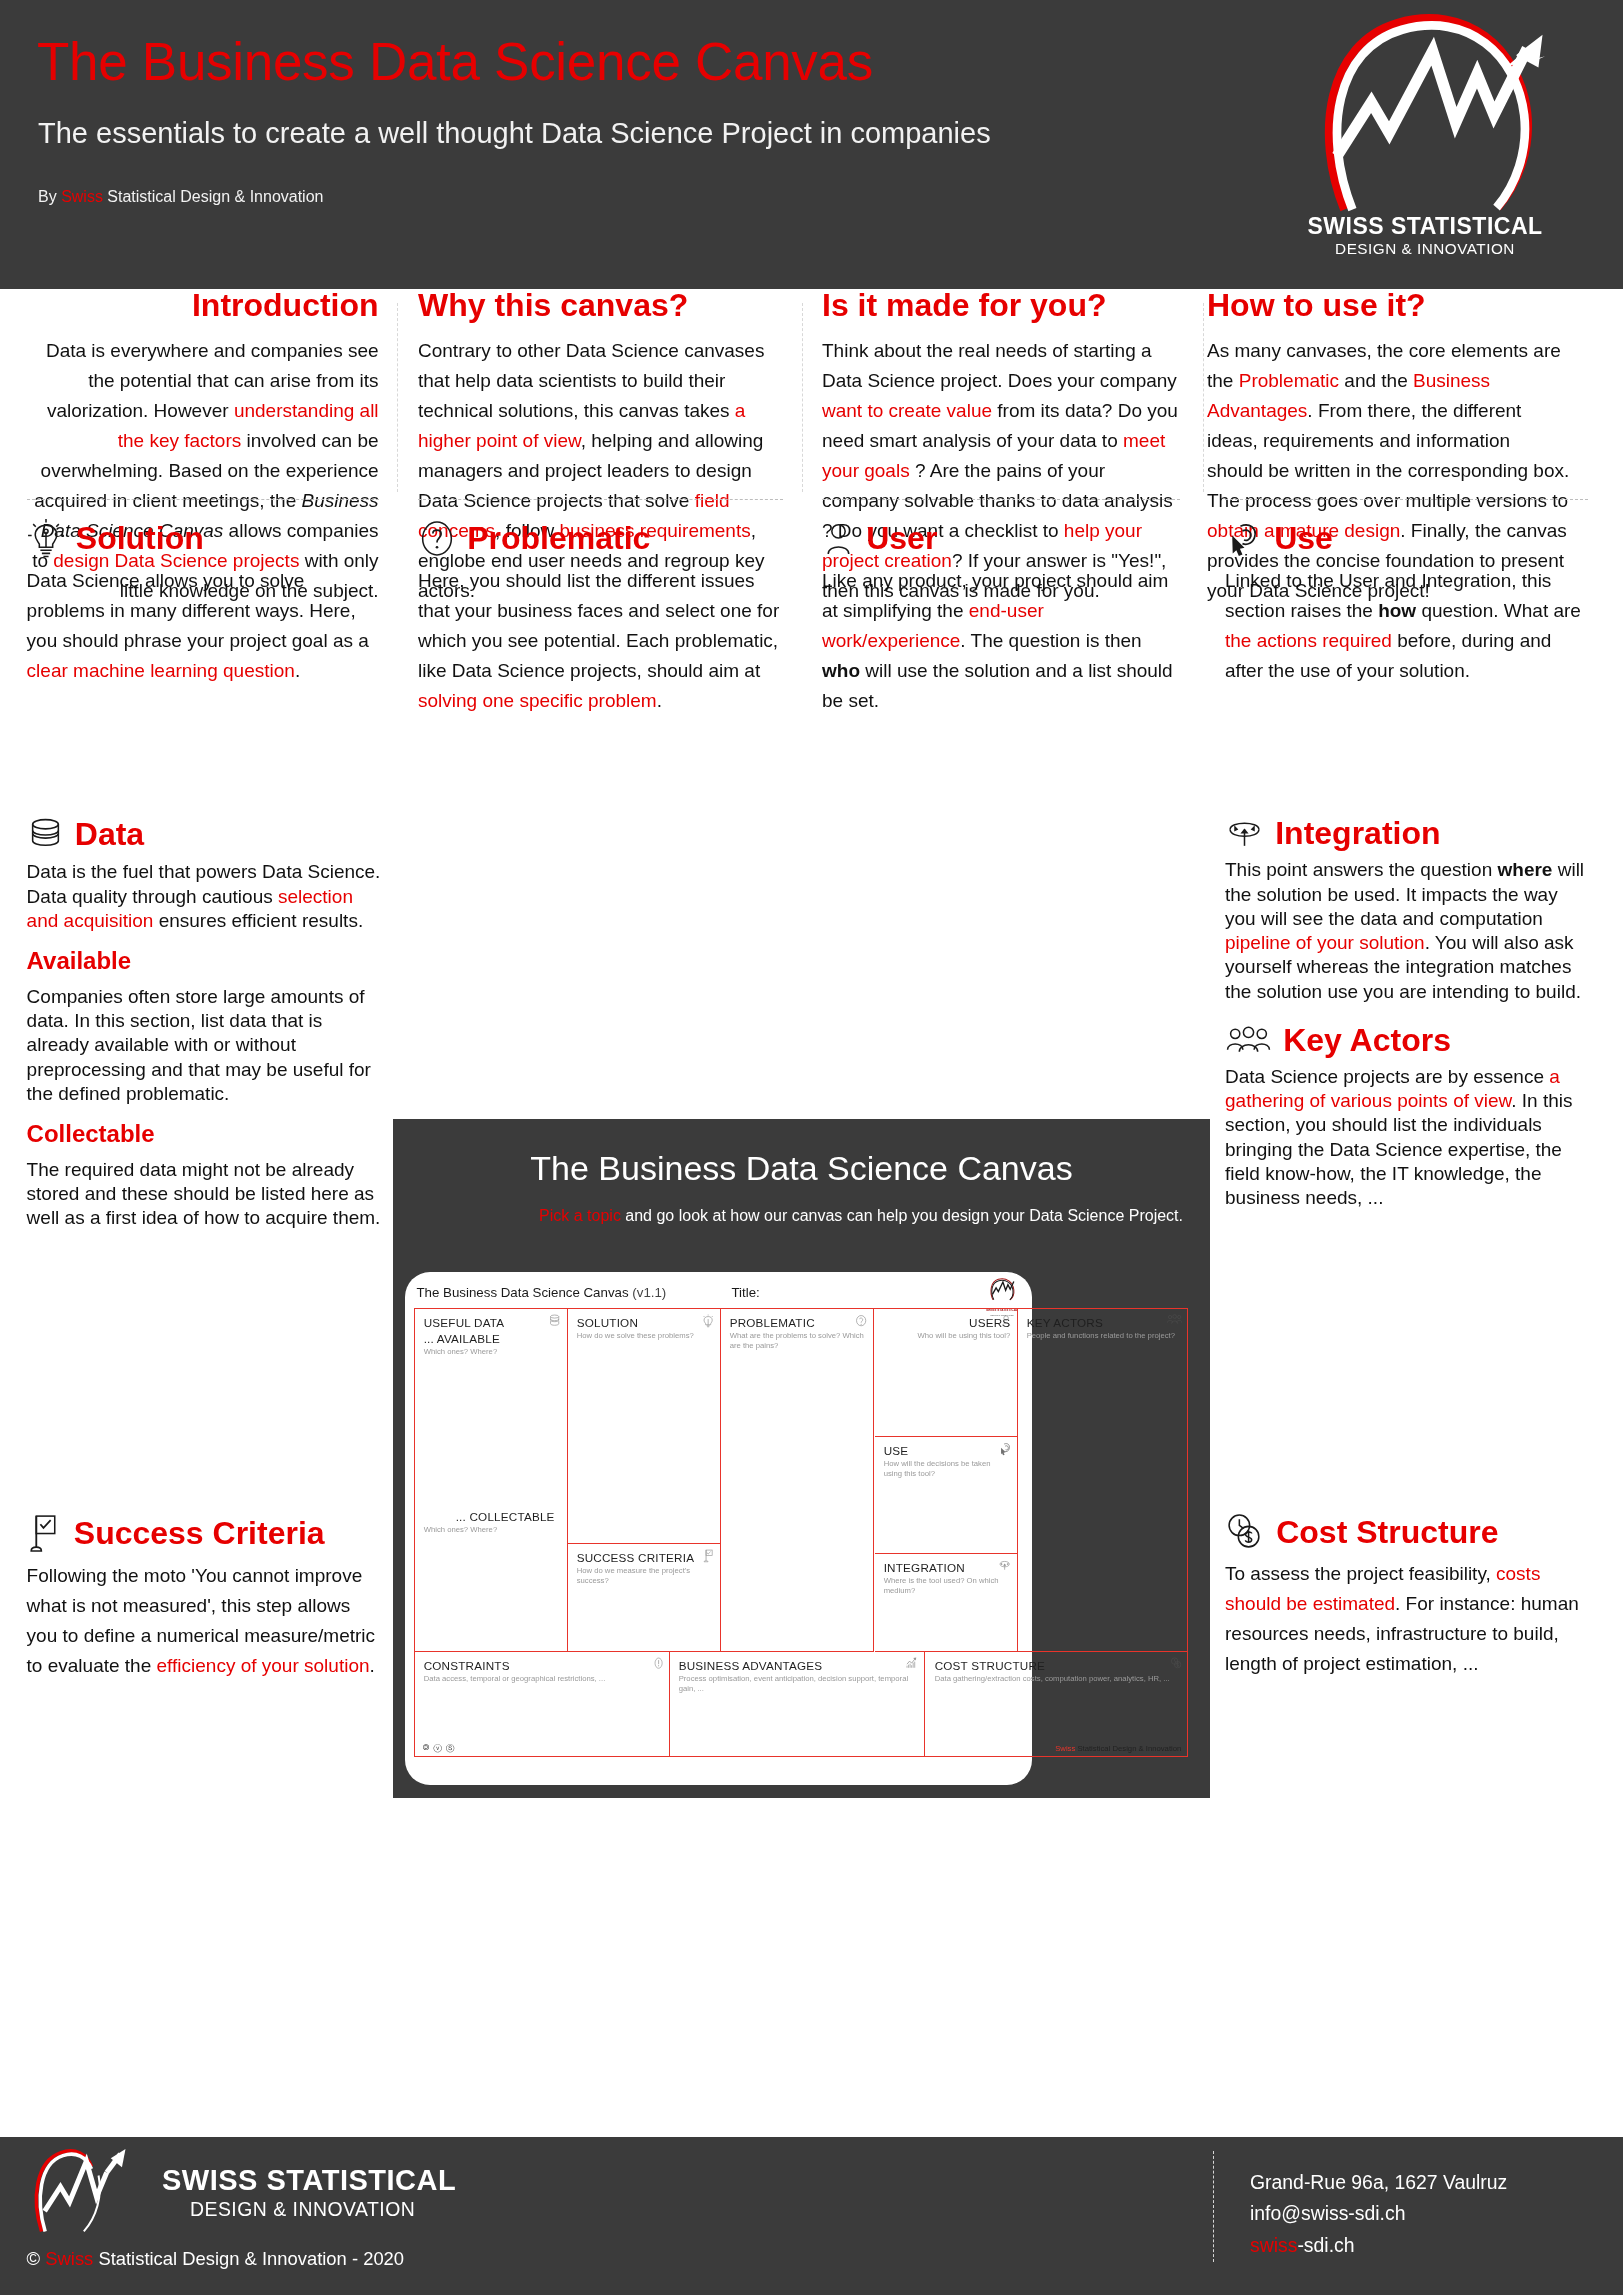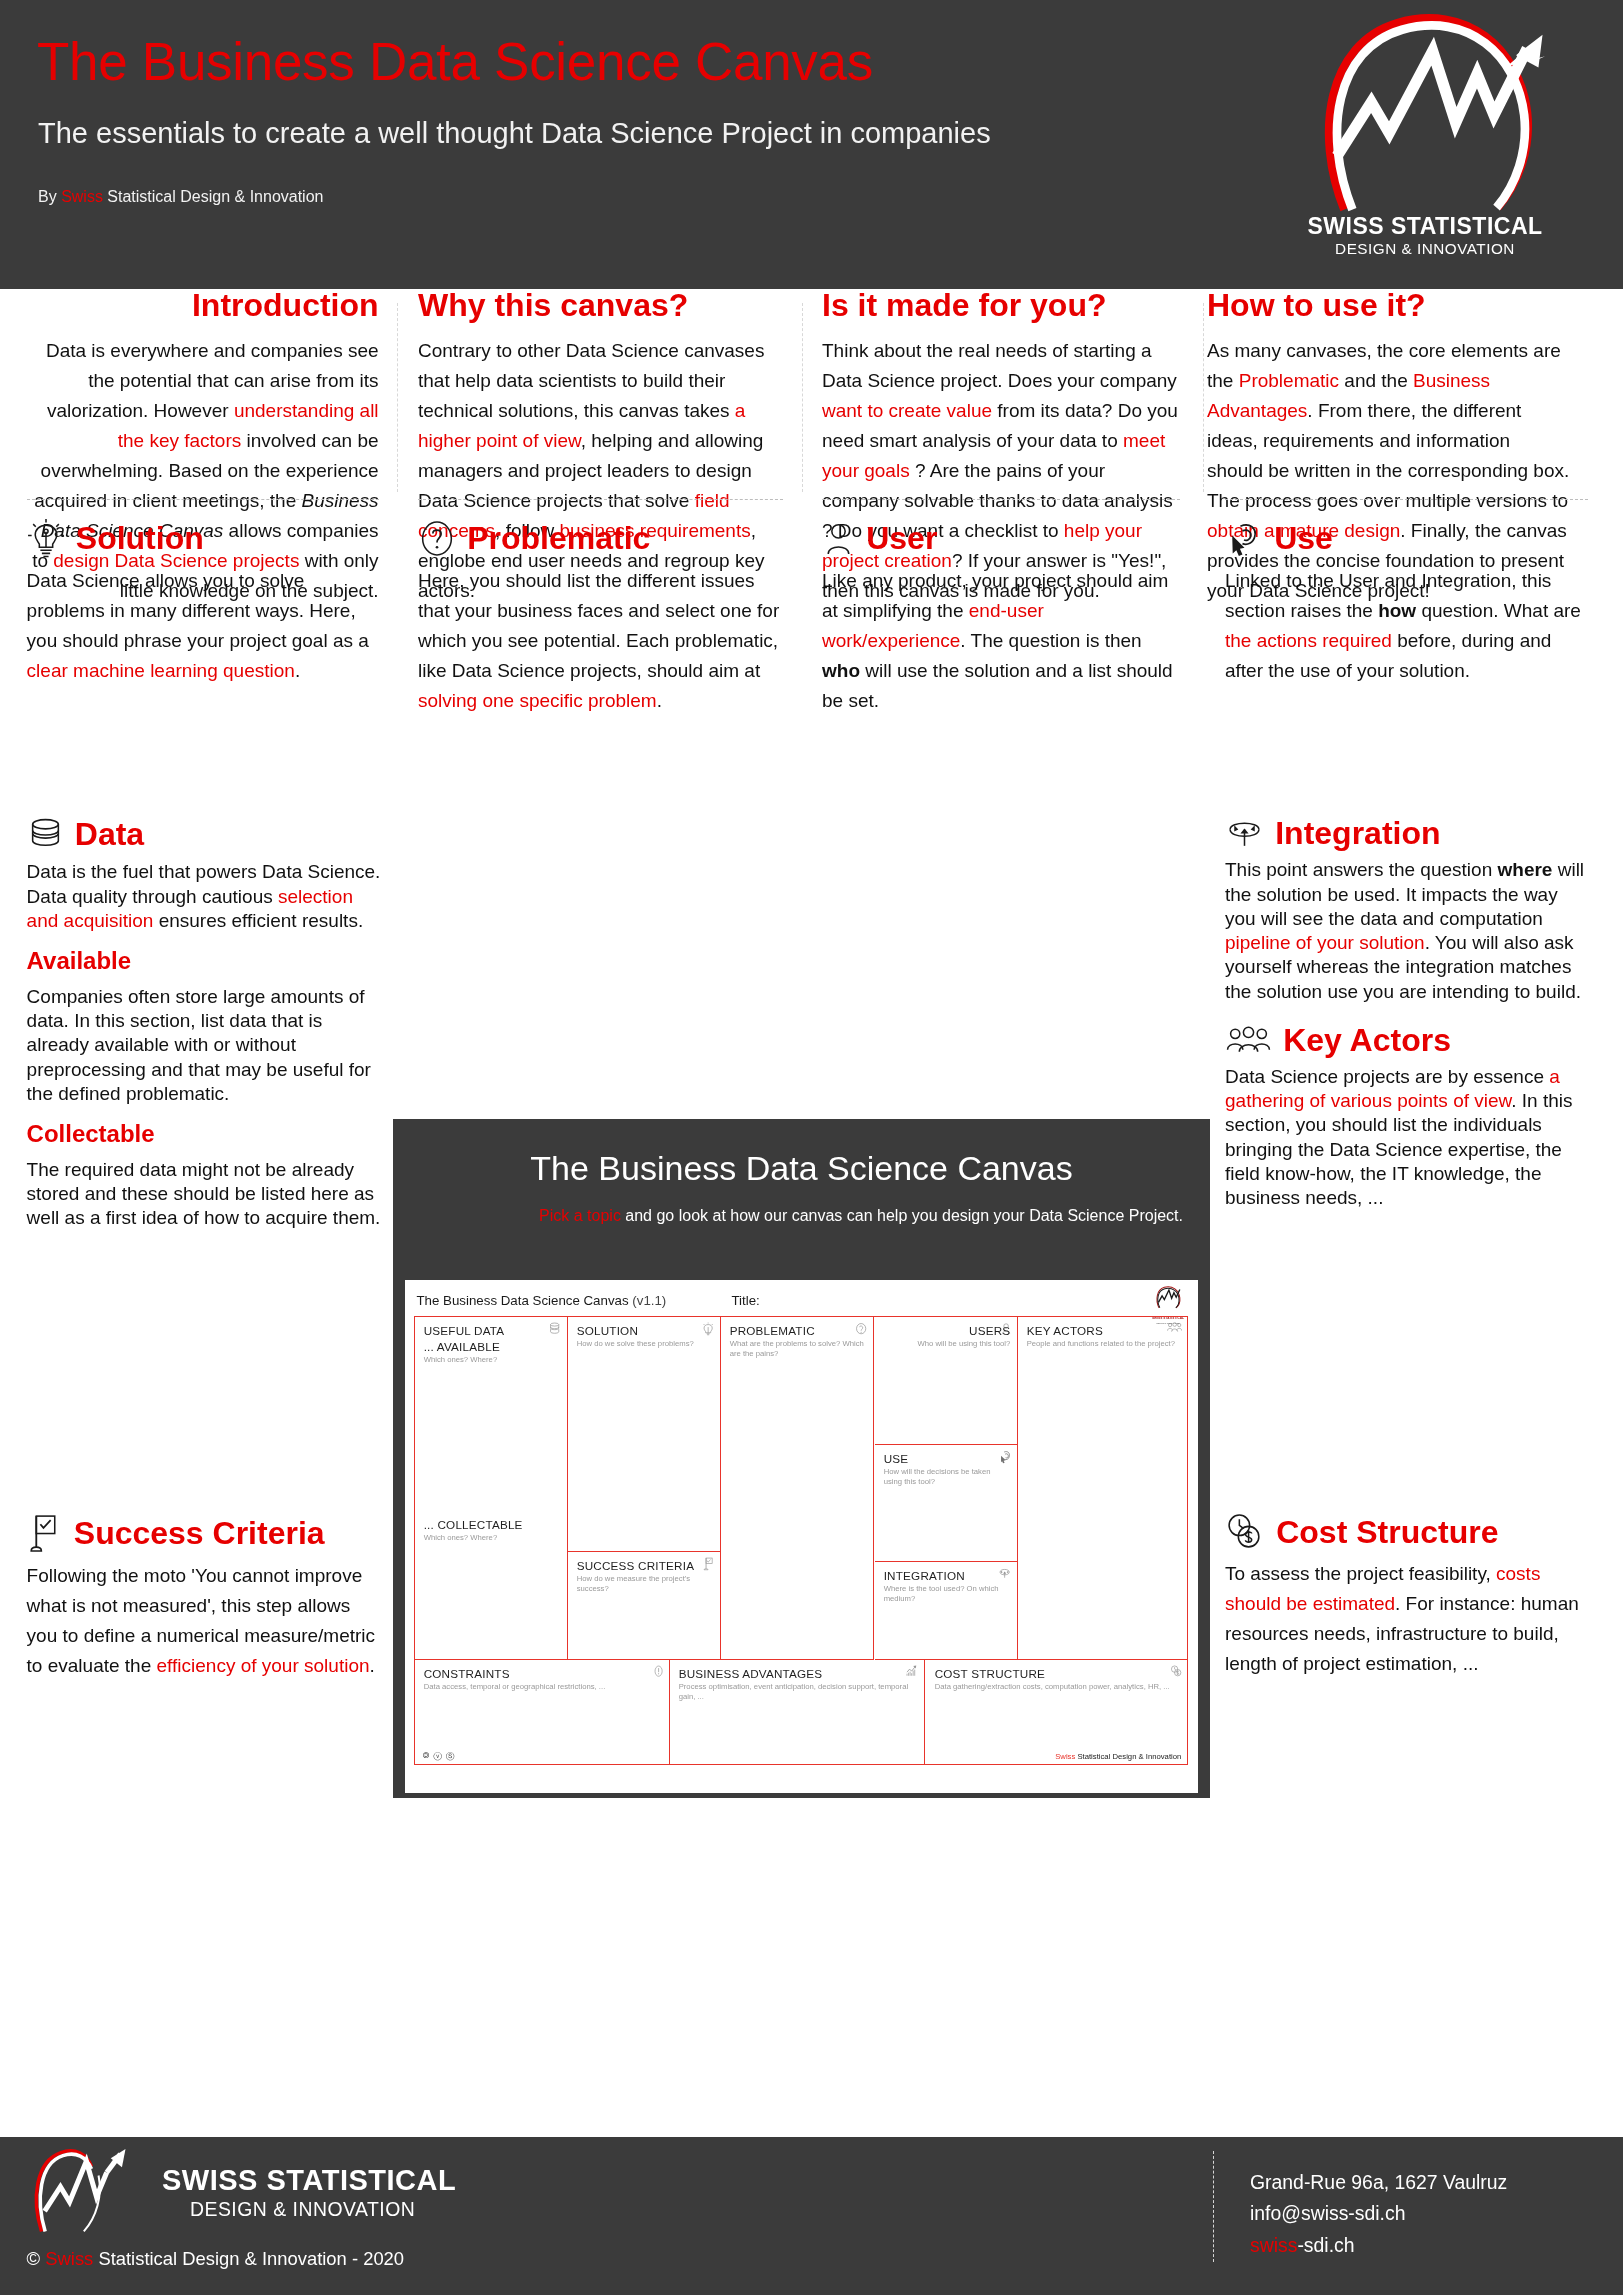--- a/index.html
+++ b/index.html
@@ -166,24 +166,25 @@
     text-align: right;
     font-size: 16px;
     color: #ffffff;
     padding: 0 27px;
   }
   .cp-sub .red { color: #e60000; }
 
   
   .mini {
     position: absolute;
-    left: 12.3px; top: 161px;
-    width: 793px; height: 513px;
+    left: 12.3px; top: 153px;
+    width: 627px; height: 513px;
     background: #ffffff;
     padding: 7.2px 9.2px 5.1px 9.2px;
+    border-radius: 25px;
   }
   .mini-header {
     position: relative;
     height: 29px;
   }
   .mini-h-title {
     position: absolute;
     left: 2px; top: 6.1px;
     font-size: 13.3px;
     color: #1a1a1a;
@@ -553,21 +554,21 @@
           <div class="ml-txt2">DESIGN &amp; INNOVATION</div>
         </div>
       </div>
 
       <div class="mini-grid">
 
         <div class="cell" style="left:0; top:0; width:153px; height:343px;">
           <div class="cell-title">USEFUL DATA</div>
           <div class="cell-title" style="margin-top:2px;">... AVAILABLE</div>
           <div class="cell-hint">Which ones? Where?</div>
-          <div class="cell-title" style="margin-top:153px;">... COLLECTABLE</div>
+          <div class="cell-title" style="margin-top:153px;margin-left:32px;">... COLLECTABLE</div>
           <div class="cell-hint">Which ones? Where?</div>
           <svg class="cell-ic" width="13.3" height="13.3" viewBox="0 0 26 26">
             <ellipse cx="13" cy="5" rx="8" ry="3" fill="none" stroke="#555" stroke-width="1.4"></ellipse>
             <path d="M5 5 L5 12 C5 14 9 15 13 15 C17 15 21 14 21 12 L21 5" fill="none" stroke="#555" stroke-width="1.4"></path>
             <path d="M5 10 C5 12 9 13 13 13 C17 13 21 12 21 10" fill="none" stroke="#555" stroke-width="1.4"></path>
             <path d="M5 14 L5 19 C5 21 9 22 13 22 C17 22 21 21 21 19 L21 14" fill="none" stroke="#555" stroke-width="1.4"></path>
           </svg>
         </div>
 
         <div class="cell" style="left:153px; top:0; width:153px; height:235px;">

